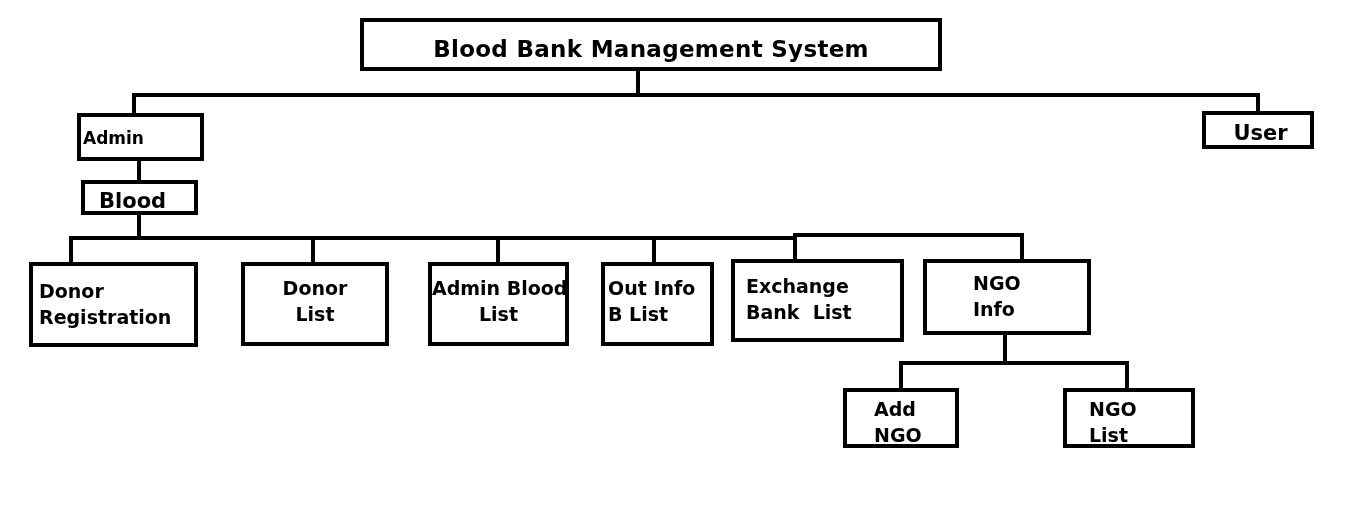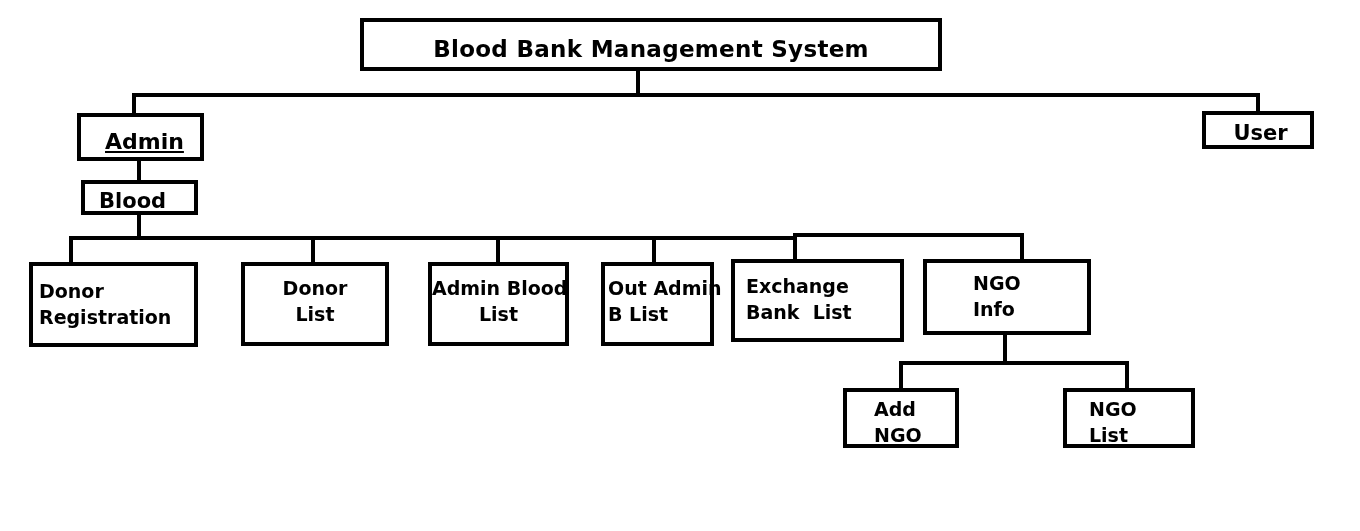--- a/index.html
+++ b/index.html
@@ -38,21 +38,21 @@
     z-index: 1;
   }
   .h { height: 4px; }
   .v { width: 4px; }
 
   
   #n-title   { left: 360px; top: 18px;  width: 582px; height: 53px; }
   #n-title .txt { left: 0; right: 0; top: 12px; text-align: center; font-size: 23px; letter-spacing: .3px; }
 
   #n-admin   { left: 77px;  top: 113px; width: 127px; height: 48px; }
-  #n-admin .txt { left: 24px; top: 10px; font-size: 22px; text-decoration: underline; }
+  #n-admin .txt { left: 2px; top: 10px; font-size: 17px; }
 
   #n-login   { left: 81px;  top: 180px; width: 117px; height: 35px; }
   #n-login .txt { left: 14px; top: 3px; font-size: 21px; }
 
   #n-user    { left: 1202px; top: 111px; width: 112px; height: 38px; }
   #n-user .txt { left: 5px; right: 0; top: 4px; text-align: center; font-size: 21px; }
 
   #n-donorreg { left: 29px;  top: 262px; width: 169px; height: 85px; }
   #n-donorreg .txt { left: 6px; top: 12px; font-size: 19px; }
 
@@ -135,21 +135,21 @@
     <span class="txt">Donor
 List</span>
   </div>
 
   <div class="node" id="n-stoke">
     <span class="txt">Admin Blood
 List</span>
   </div>
 
   <div class="node" id="n-outstoke">
-    <span class="txt">Out Admin
+    <span class="txt">Out Info
 B List</span>
   </div>
 
   <div class="node" id="n-exchange">
     <span class="txt">Exchange
 Bank  List</span>
   </div>
 
   <div class="node" id="n-ngoinfo">
     <span class="txt">NGO

